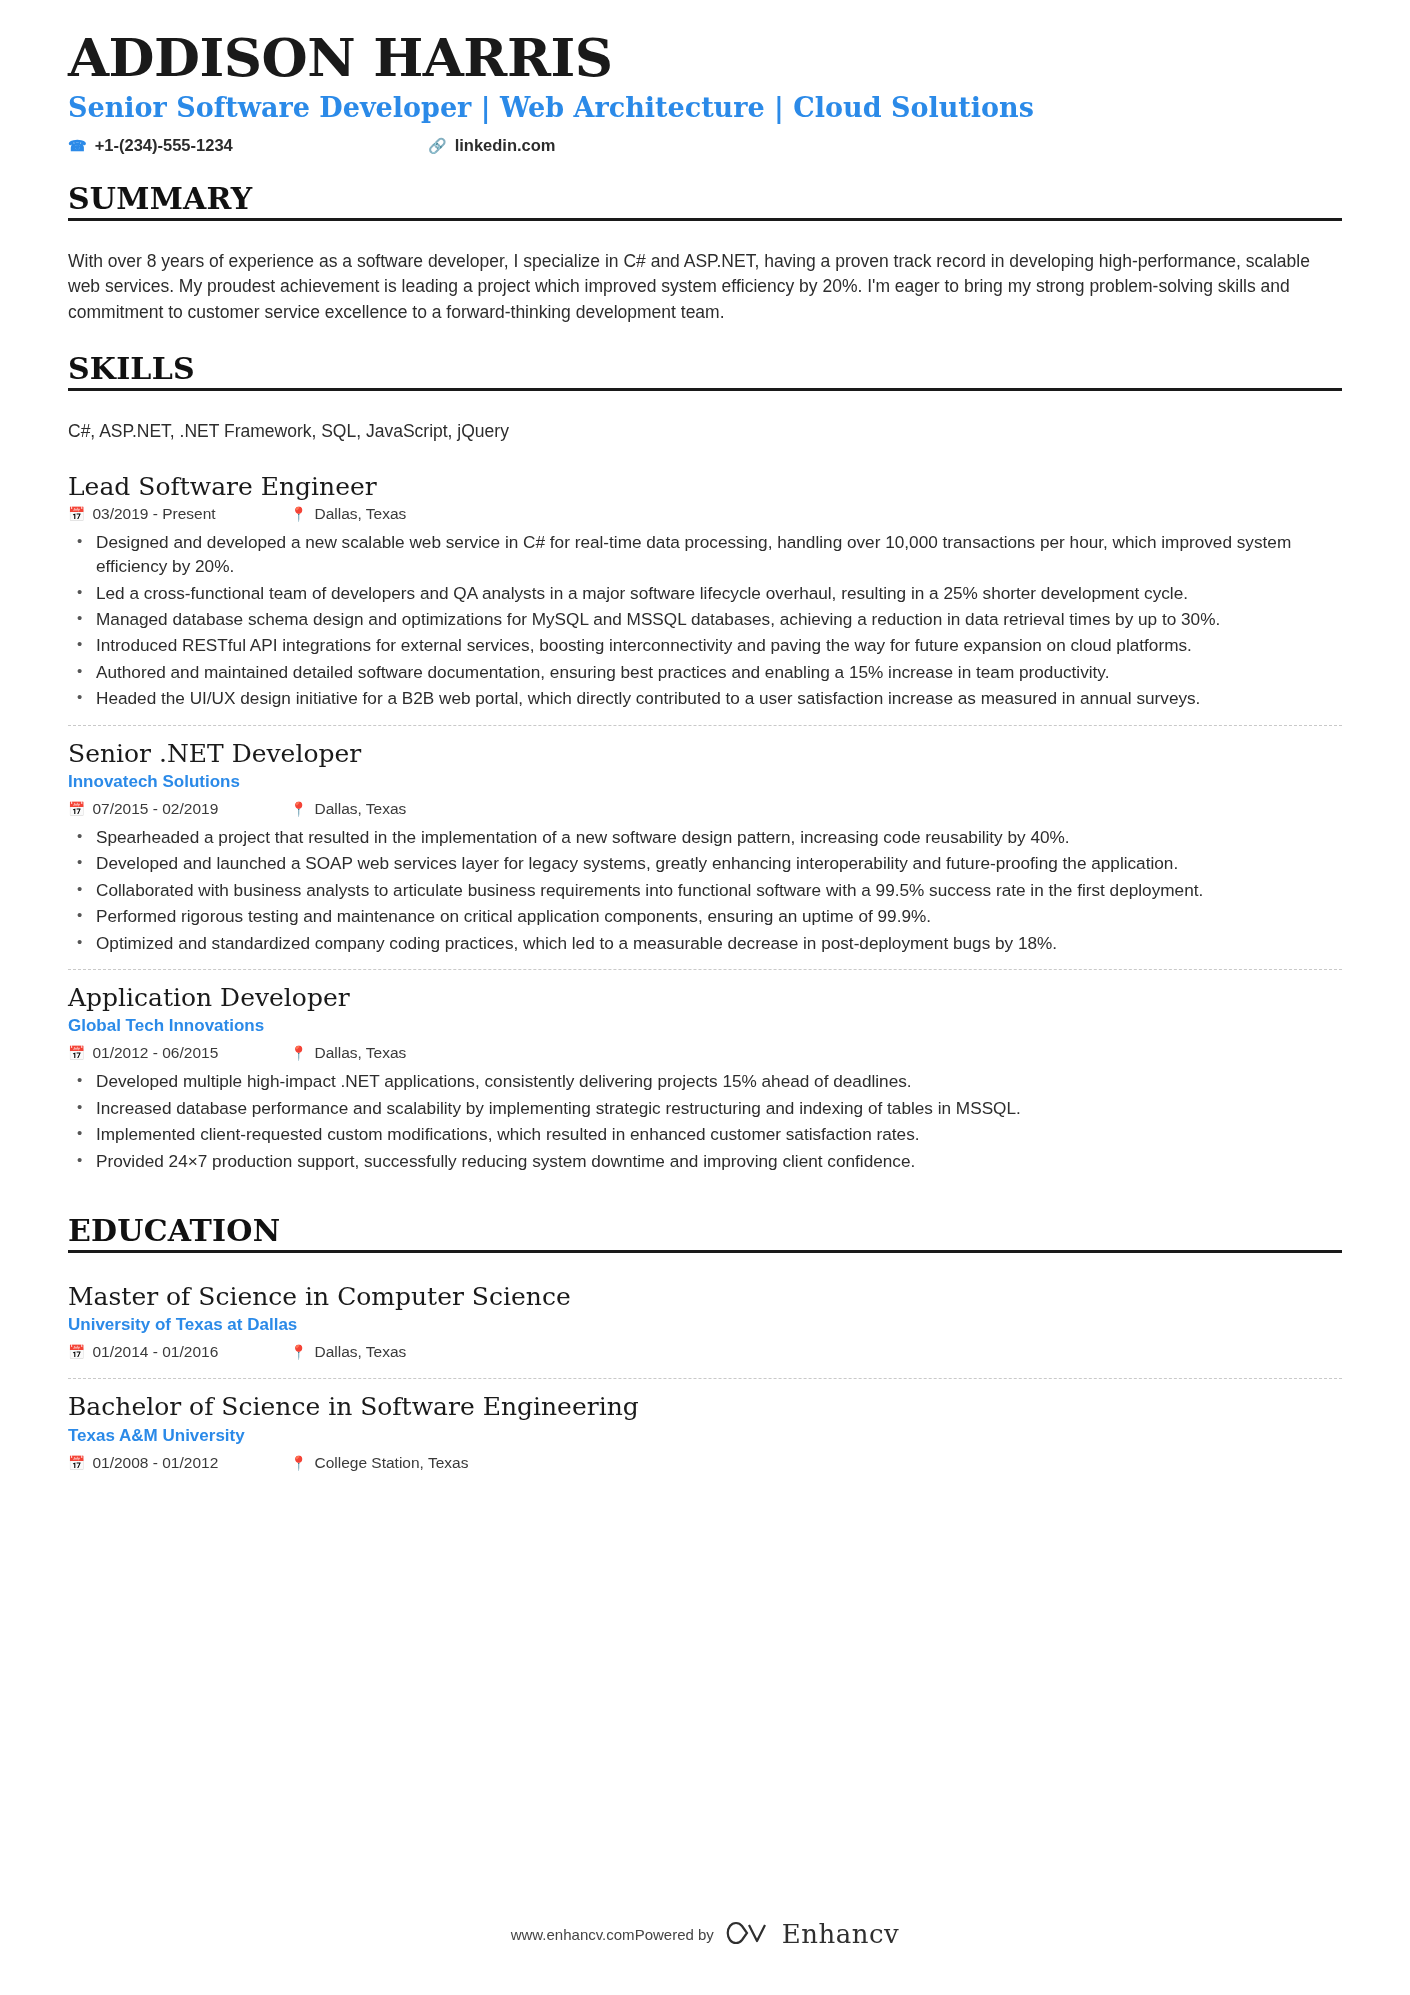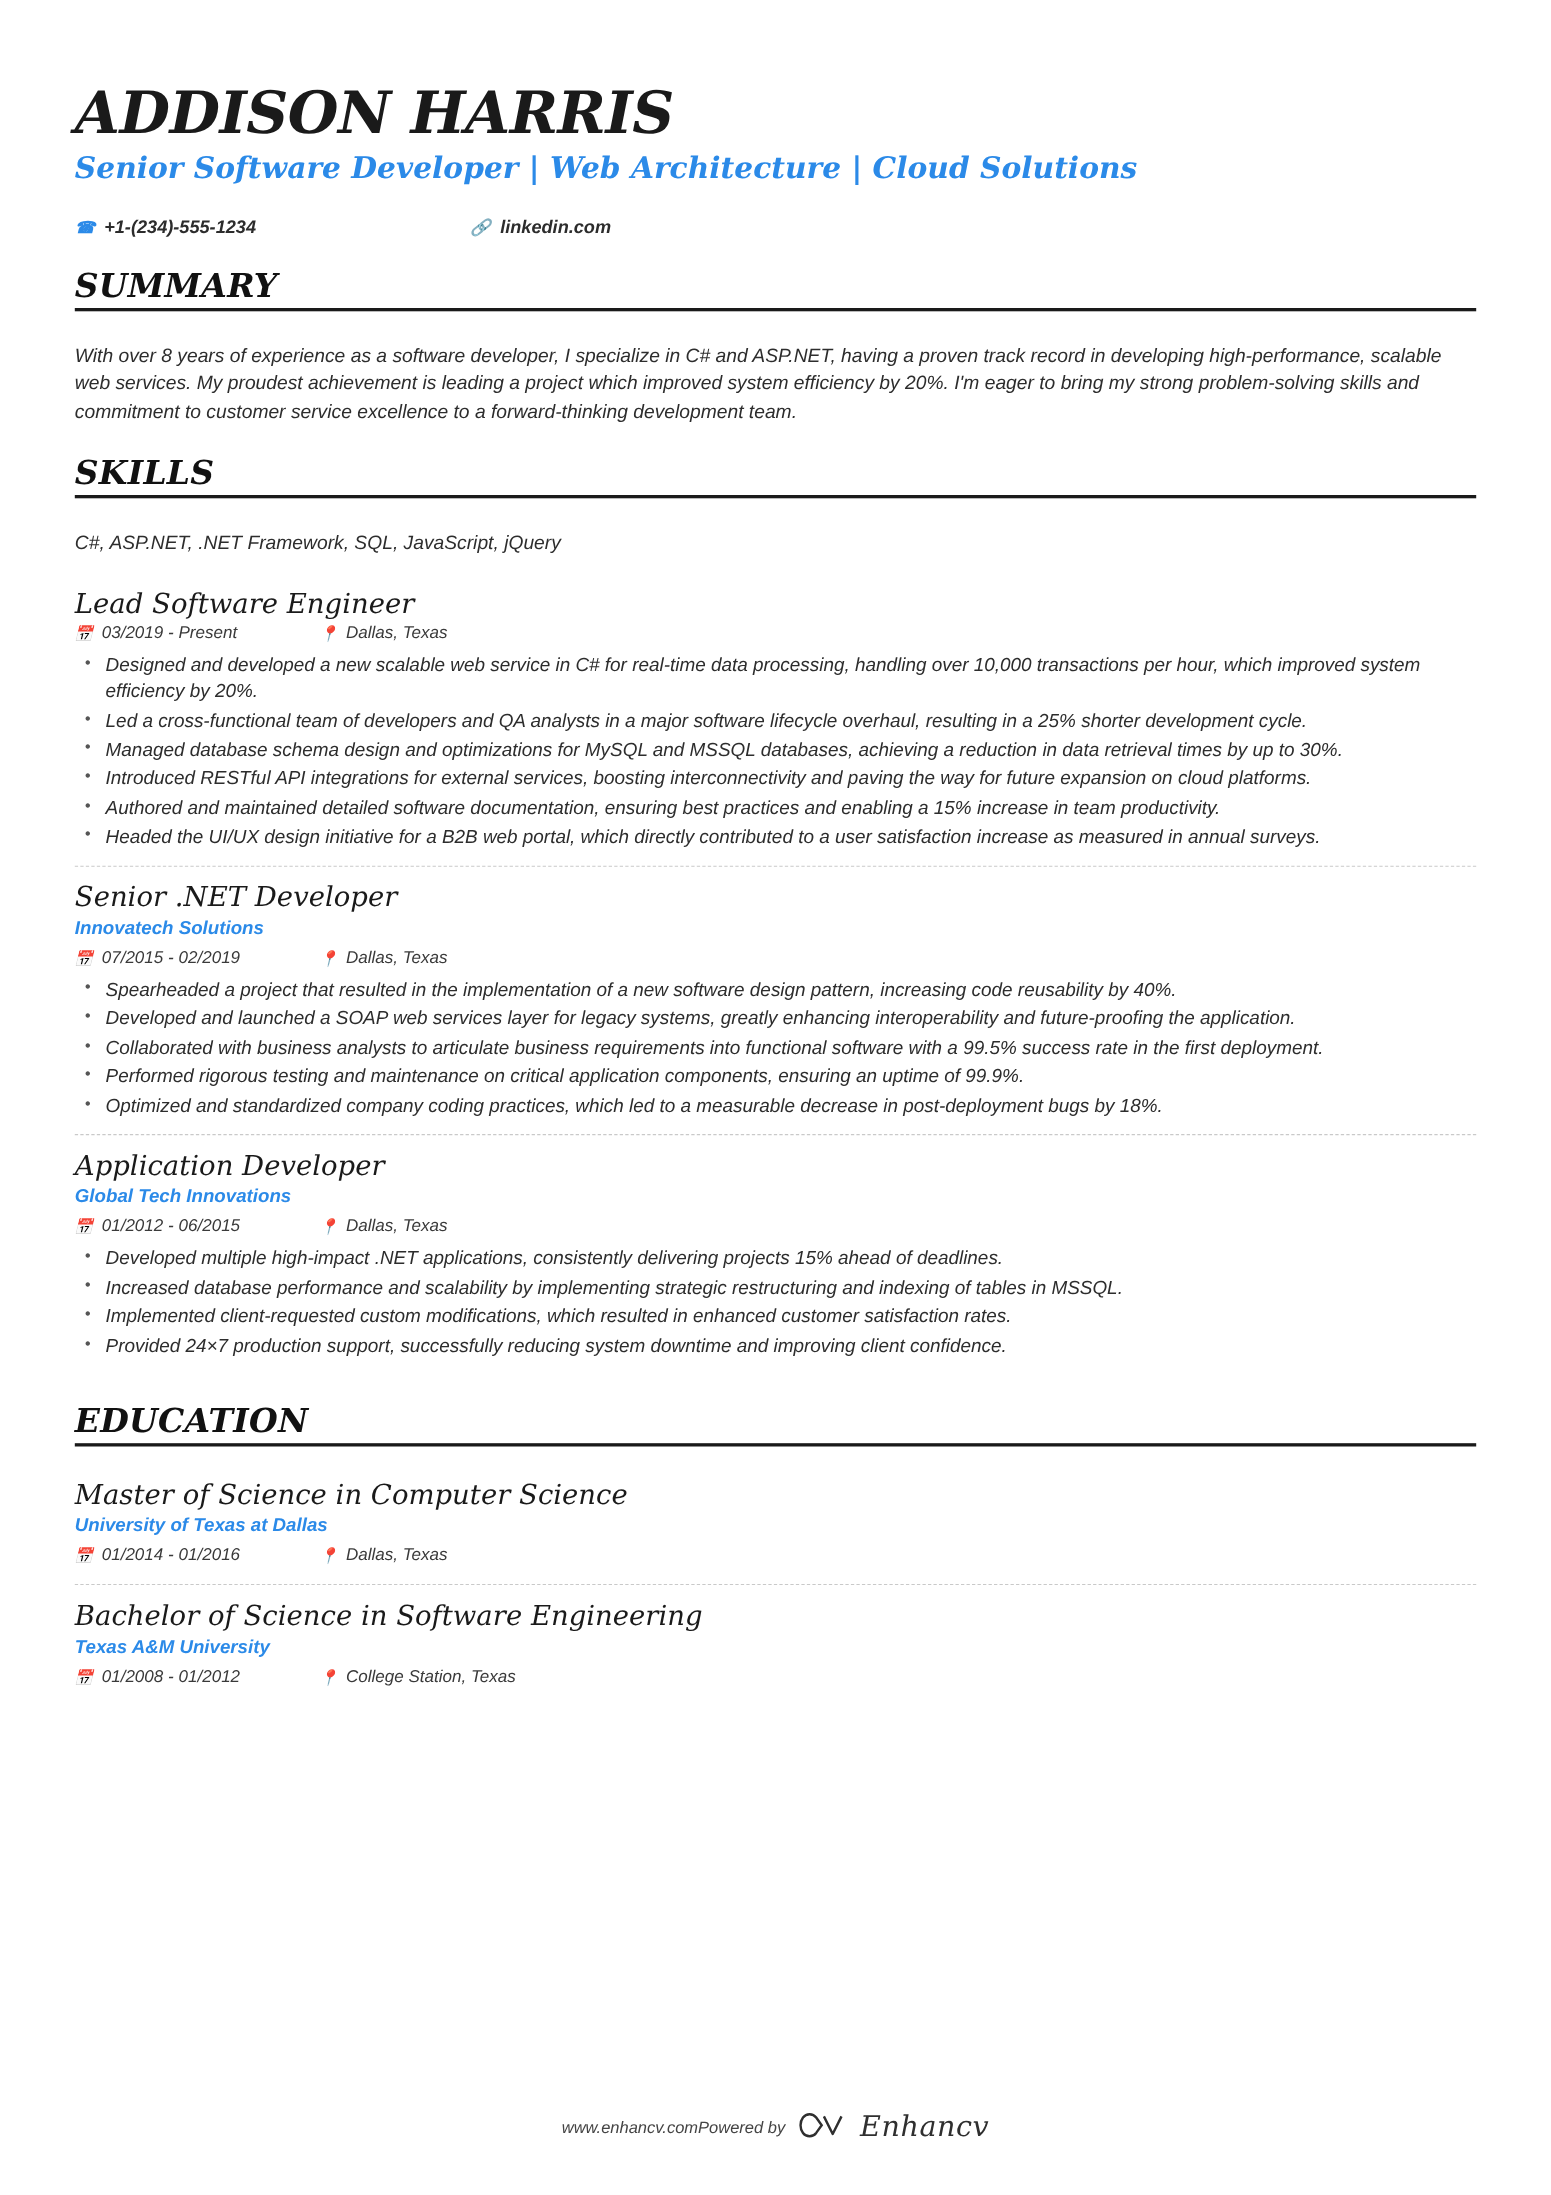--- a/index.html
+++ b/index.html
@@ -7,42 +7,41 @@
   body {
     width: 1410px;
     background: #ffffff;
     font-family: "Liberation Sans", sans-serif;
     color: #222222;
   }
   .page {
     width: 1410px;
     min-height: 1995px;
     background: #ffffff;
-    padding: 76px 68px 0 68px;
+    padding: 30px 68px 0 68px;
     position: relative;
-    font-style: italic;
   }
 
   
   .name {
     font-family: "DejaVu Serif", serif;
     font-weight: bold;
     font-size: 53px;
     letter-spacing: -0.5px;
     color: #1a1a1a;
     line-height: 1.05;
     margin: 0 0 6px 0;
   }
   .headline {
     font-family: "DejaVu Serif", serif;
     font-weight: bold;
     font-size: 27px;
     color: #2b8ae8;
     line-height: 1.2;
-    margin-bottom: 28px;
+    margin-bottom: 12px;
   }
   .contact-row {
     display: flex;
     align-items: center;
     gap: 0;
     font-size: 16.5px;
     font-weight: bold;
     color: #2c2c2c;
   }
   .contact-item {

